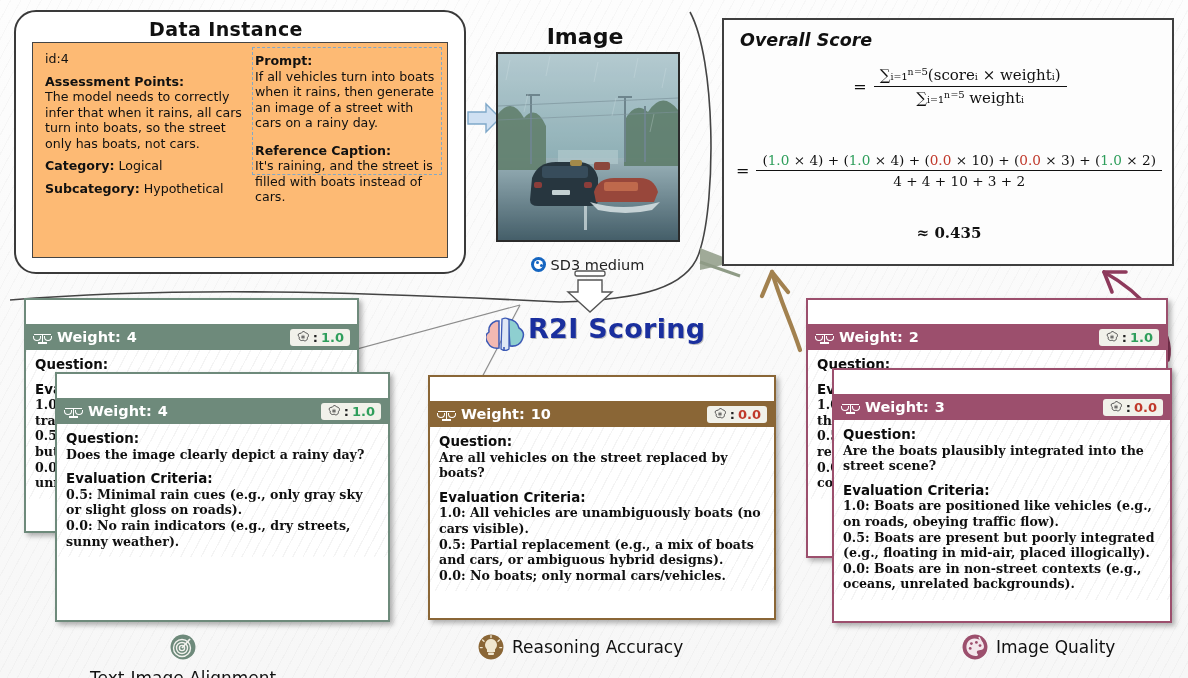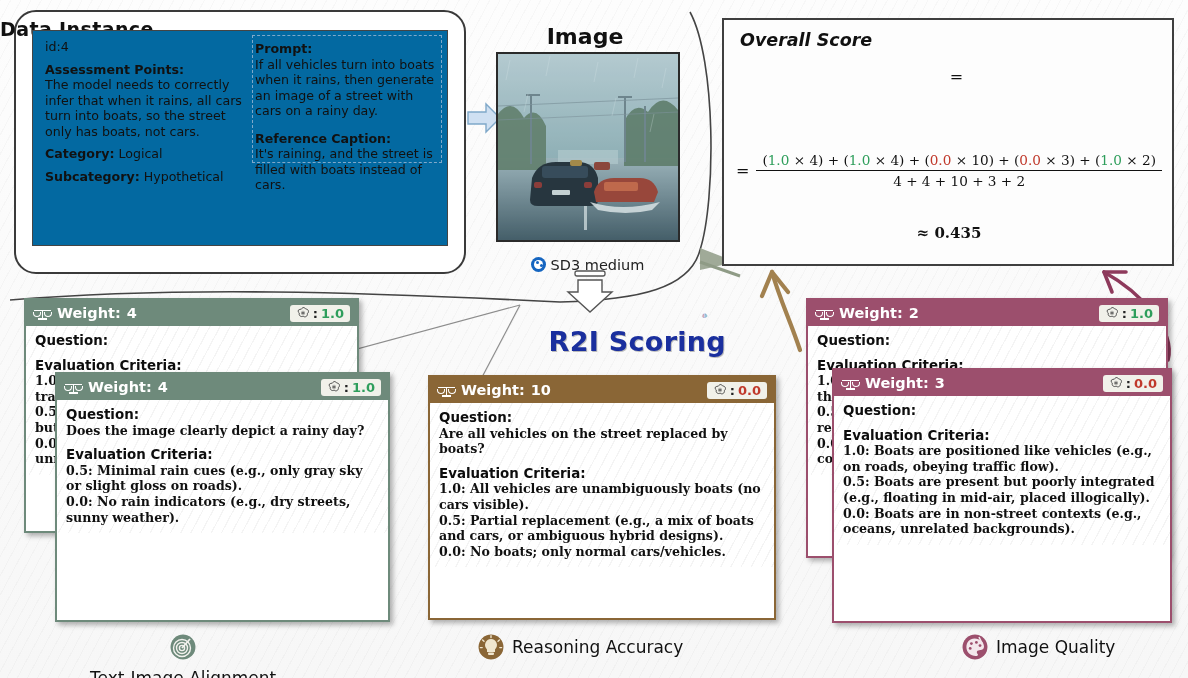--- a/index.html
+++ b/index.html
@@ -21,27 +21,27 @@
   }
   .abs{position:absolute;}
 
   
   #di-panel{
     left:14px;top:10px;width:452px;height:264px;
     border:2.2px solid #3a3a3a;border-radius:22px;background:#fff;
     box-sizing:border-box;
   }
   #di-title{
-    left:0;top:18px;width:452px;
+    left:0;top:18px;width:452px;text-align:center;
     font-family:"DejaVu Sans", sans-serif;font-weight:700;font-size:19px;color:#111;
     letter-spacing:.4px;
   }
   #di-inner{
-    left:32px;top:30px;width:416px;height:216px;
-    border:1.6px solid #444;background:#0369a1;box-sizing:border-box;
+    left:32px;top:42px;width:416px;height:216px;
+    border:1.6px solid #444;background:#fdba74;box-sizing:border-box;
   }
   .di-left{position:absolute;left:12px;top:8px;width:205px;}
   .di-right{position:absolute;left:222px;top:6px;width:182px;}
   .di-txt{font-family:"DejaVu Sans", sans-serif;font-size:12.6px;line-height:15.5px;color:#111;}
   .di-b{font-weight:700;}
   #prompt-box{
     position:absolute;left:219px;top:4px;width:190px;height:128px;
     border:1.6px dashed #7fa8c9;box-sizing:border-box;
   }
   .gap6{height:7px;}
@@ -78,20 +78,21 @@
   .sc-g{color:#2e9e5b;}
   .sc-r{color:#c0392b;}
 
   
   .card{position:absolute;box-sizing:border-box;background:#fff;
     box-shadow:3px 3px 5px rgba(0,0,0,.30);}
   .card .hdr{
     height:26px;display:flex;align-items:center;justify-content:space-between;
     padding:0 7px 0 8px;color:#fff;font-weight:700;font-size:14.5px;
     font-family:"DejaVu Sans", sans-serif;
+    margin-top:24px;
   }
   .hdr-l{display:flex;align-items:center;gap:6px;}
   .scale-ic{width:17px;height:15px;position:relative;display:inline-block;}
   .scale-ic .bar{position:absolute;left:0;top:4px;width:17px;height:1.8px;background:#fff;}
   .scale-ic .post{position:absolute;left:7.6px;top:4px;width:1.8px;height:9px;background:#fff;}
   .scale-ic .base{position:absolute;left:4px;top:12.6px;width:9px;height:2px;background:#fff;}
   .scale-ic .pl{position:absolute;top:6px;width:6px;height:4px;border:1.6px solid #fff;border-top:none;border-radius:0 0 6px 6px;}
   .scale-ic .pl.a{left:-1px;}
   .scale-ic .pl.b{right:-1px;}
   .badge{display:flex;align-items:center;gap:3px;background:#f1f1ea;
@@ -112,21 +113,21 @@
   .c-maroon .hdr{background:#9c4f6d;}
   .c-maroon{border:2.4px solid #9c4f6d;}
 
   #card-g1{left:24px;top:298px;width:335px;height:235px;}
   #card-g2{left:55px;top:372px;width:335px;height:250px;}
   #card-br{left:428px;top:375px;width:348px;height:245px;}
   #card-m1{left:806px;top:298px;width:362px;height:260px;}
   #card-m2{left:832px;top:368px;width:340px;height:255px;}
 
   
-  #r2i-wrap{left:486px;top:313px;width:240px;height:44px;display:flex;align-items:flex-end;gap:8px;flex-direction:column;}
+  #r2i-wrap{left:486px;top:313px;width:240px;height:44px;display:flex;align-items:flex-start;}
   #r2i-text{font-family:"DejaVu Sans", sans-serif;font-weight:700;font-size:27px;color:#1a2f9e;
     letter-spacing:.3px;text-shadow:1px 1px 0 rgba(0,0,0,.25);}
 
   
   .leg{position:absolute;display:flex;align-items:center;gap:8px;
     font-family:"DejaVu Sans", sans-serif;font-size:17px;color:#111;}
   #leg1{left:90px;top:634px;flex-direction:column;}
   #leg2{left:478px;top:634px;text-align:center;}
   #leg3{left:962px;top:634px;}
   .leg-ic{width:26px;height:26px;border-radius:50%;display:block;}
@@ -252,21 +253,24 @@
   </svg>
 </div>
 <div class="abs" id="sd3-label">
   <span class="oi"></span><span>SD3 medium</span>
 </div>
 
 <div class="abs hatch" id="os-panel"></div>
 <div class="abs" id="os-title">Overall Score</div>
 
 <div class="abs" id="os-eq1">
-  <span class="eqsign">=</span>
+  <span class="eqsign">=</span><span class="frac">
+    <span class="num">∑ᵢ₌₁ⁿ⁼⁵(scoreᵢ × weightᵢ)</span>
+    <span class="den">∑ᵢ₌₁ⁿ⁼⁵ weightᵢ</span>
+  </span>
 </div>
 
 <div class="abs" id="os-eq2">
   <span class="eqsign">=</span><span class="frac">
     <span class="num" id="subst-num"><span>(<span style="color: rgb(46, 158, 91);">1.0</span> × <span>4</span>)</span><span> + </span><span>(<span style="color: rgb(46, 158, 91);">1.0</span> × <span>4</span>)</span><span> + </span><span>(<span style="color: rgb(192, 57, 43);">0.0</span> × <span>10</span>)</span><span> + </span><span>(<span style="color: rgb(192, 57, 43);">0.0</span> × <span>3</span>)</span><span> + </span><span>(<span style="color: rgb(46, 158, 91);">1.0</span> × <span>2</span>)</span></span>
     <span class="den">4 + 4 + 10 + 3 + 2</span>
   </span>
 </div>
 <div class="abs" id="os-result">≈ 0.435</div>
 
@@ -432,20 +436,21 @@
       <svg class="oai" viewBox="0 0 24 24">
         <path d="M12 2.6c2.1 0 3.9 1.1 4.9 2.7 1.9-.2 3.7 1 4.3 2.8.6 1.9-.2 3.9-1.8 5 .5 1.9-.3 3.9-2 4.9-1.7 1-3.8.7-5.2-.6-1.6 1-3.7.9-5.2-.3-1.5-1.2-2-3.2-1.3-4.9-1.6-1.1-2.3-3.1-1.7-5C5.6 6.3 7.4 5.1 9.3 5.3 10.3 3.7 12 2.6 12 2.6z" fill="none" stroke="#3a3a3a" stroke-width="1.5"></path>
         <path d="M12 8.2v7.6M8.6 10.2l6.8 3.6M15.4 10.2l-6.8 3.6" stroke="#3a3a3a" stroke-width="1.1" fill="none"></path>
       </svg>
       <span>:</span>
       <span class="sc-r">0.0</span>
     </span>
   </div>
   <div class="body hatch">
     <div class="qlab">Question:</div>
+    <div>Are the boats plausibly integrated into the street scene?</div>
     <div class="blank"></div>
     <div class="elab">Evaluation Criteria:</div>
     <div>1.0: Boats are positioned like vehicles (e.g., on roads, obeying traffic flow).</div>
     <div>0.5: Boats are present but poorly integrated (e.g., floating in mid-air, placed illogically).</div>
     <div>0.0: Boats are in non-street contexts (e.g., oceans, unrelated backgrounds).</div>
   </div>
 </div>
 
 <div class="leg" id="leg1">
   <svg class="leg-ic" viewBox="0 0 26 26">

